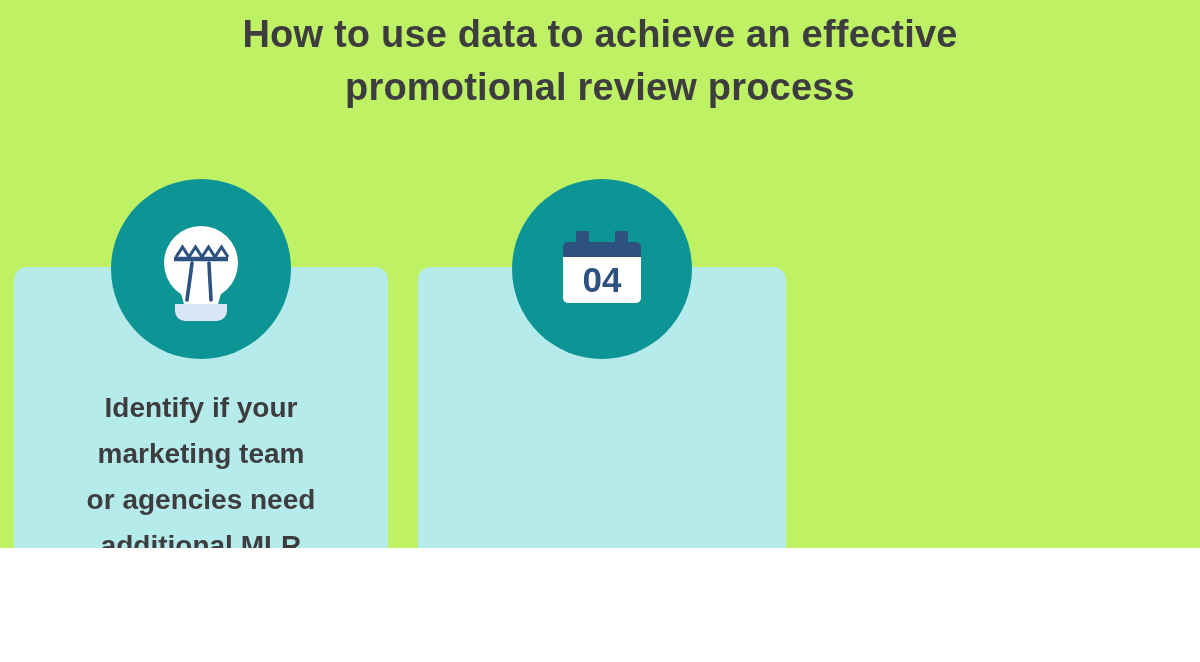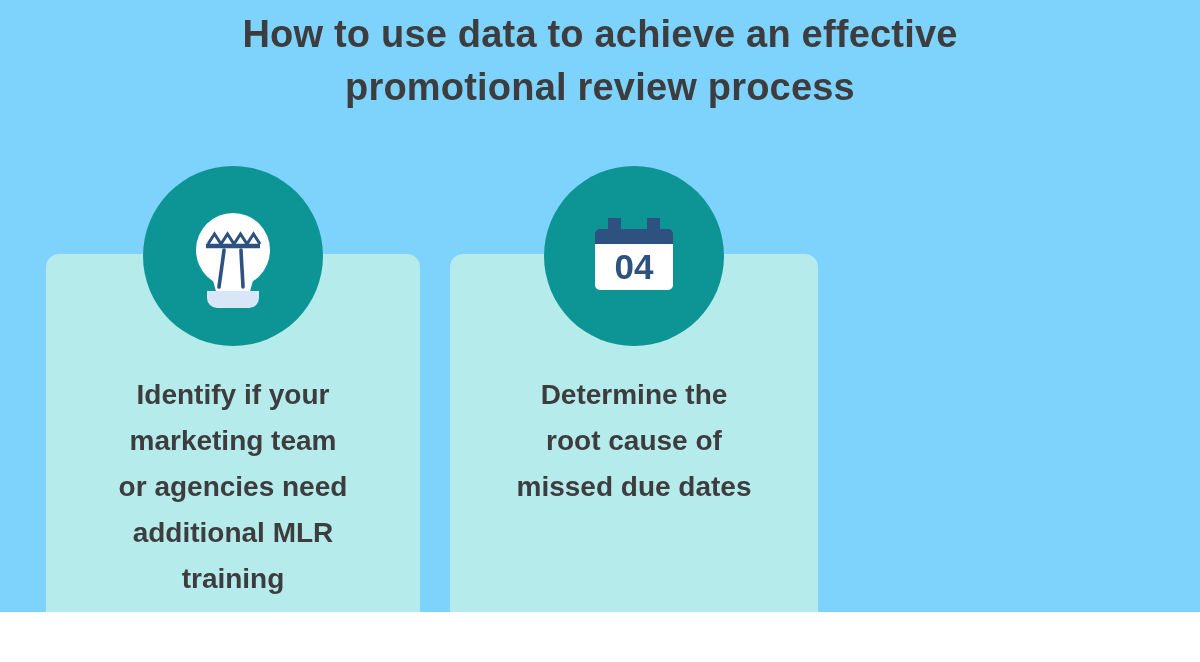--- a/index.html
+++ b/index.html
@@ -3,42 +3,41 @@
 <meta charset="utf-8">
 <style>
   * { margin:0; padding:0; box-sizing:border-box; }
   html,body { width:1200px; height:662px; }
   body {
     font-family: "Liberation Sans", "DejaVu Sans", sans-serif;
     background:#ffffff;
   }
   .stage {
     position:relative;
-    width:1200px; height:612px;
-    background:#7dd3fc;
+    width:1200px; height:548px;
+    background:#bef264;
     overflow:hidden;
   }
   .title {
     position:absolute;
     top:8px; left:0; width:100%;
     text-align:center;
     font-size:38px;
     line-height:53px;
     font-weight:700;
     color:#3d3d3f;
     white-space:pre-line;
     letter-spacing:0.2px;
   }
   .card {
     position:absolute;
-    top:254px;
+    top:267px;
     height:381px;
     background:#b6ebeb;
     border-radius:13px;
-    margin-left:32px;
   }
   .card-1 { left:14px;  width:374px; }
   .card-2 { left:418px; width:368px; }
   .card-3 { left:822px; width:366px; }
   .badge {
     position:absolute;
     top:-88px;
     left:50%;
     transform:translateX(-50%);
     width:180px; height:180px;
@@ -96,19 +95,16 @@
   <section class="card card-2">
     <div class="badge">
       <svg class="icon icon-calendar" width="78" height="77" viewBox="0 0 78 77" aria-hidden="true">
         <rect x="13" y="0" width="13" height="16" fill="#2e5280"></rect>
         <rect x="52" y="0" width="13" height="16" fill="#2e5280"></rect>
         <path d="M5 11 h68 a5 5 0 0 1 5 5 v10 H0 v-10 a5 5 0 0 1 5 -5 z" fill="#2e5280"></path>
         <path d="M0 26 h78 v41 a5 5 0 0 1 -5 5 H5 a5 5 0 0 1 -5 -5 z" fill="#ffffff"></path>
         <text x="39" y="61" text-anchor="middle" font-size="35" font-weight="700" font-family="Liberation Sans, DejaVu Sans, sans-serif" fill="#2e5280">04</text>
       </svg>
     </div>
-    <p class="card-text">Determine the
-root cause of
-missed due dates</p>
   </section>
 
 
 </div>
 
 </body></html>

